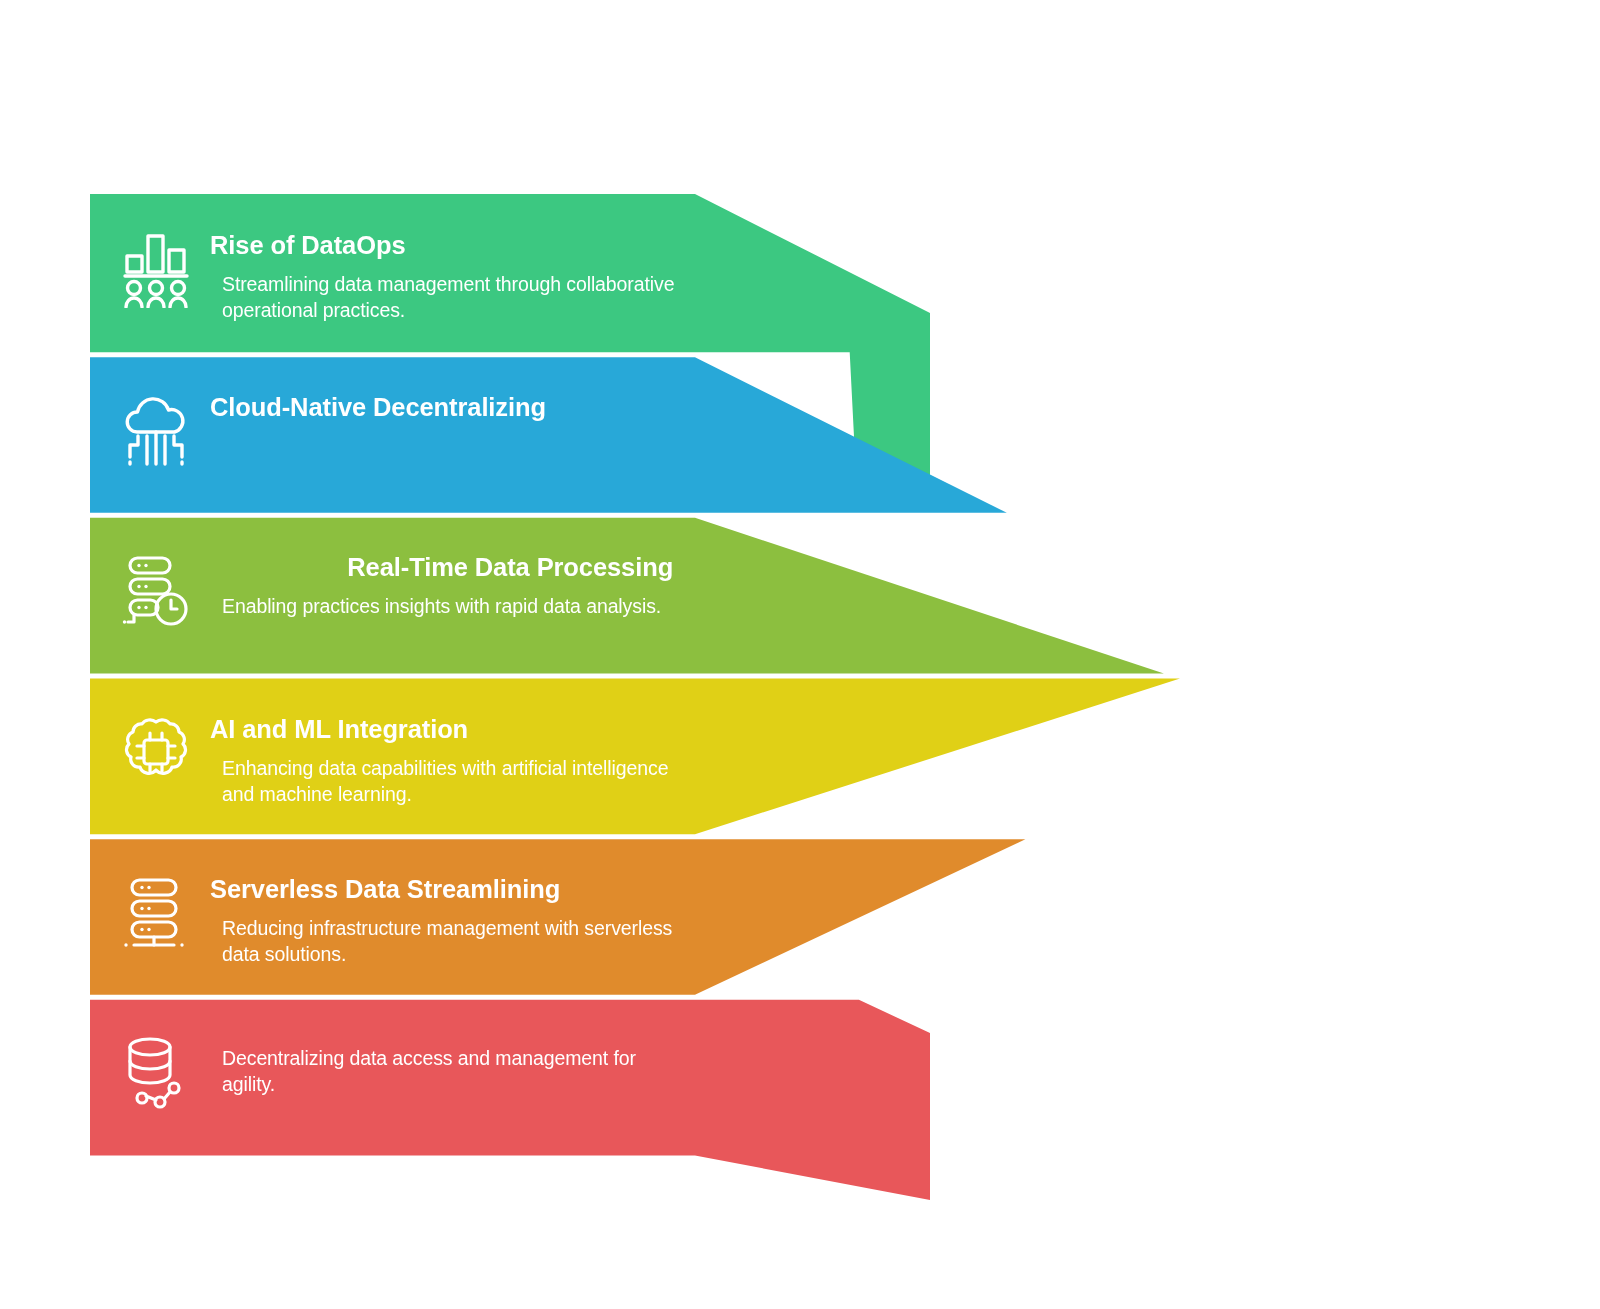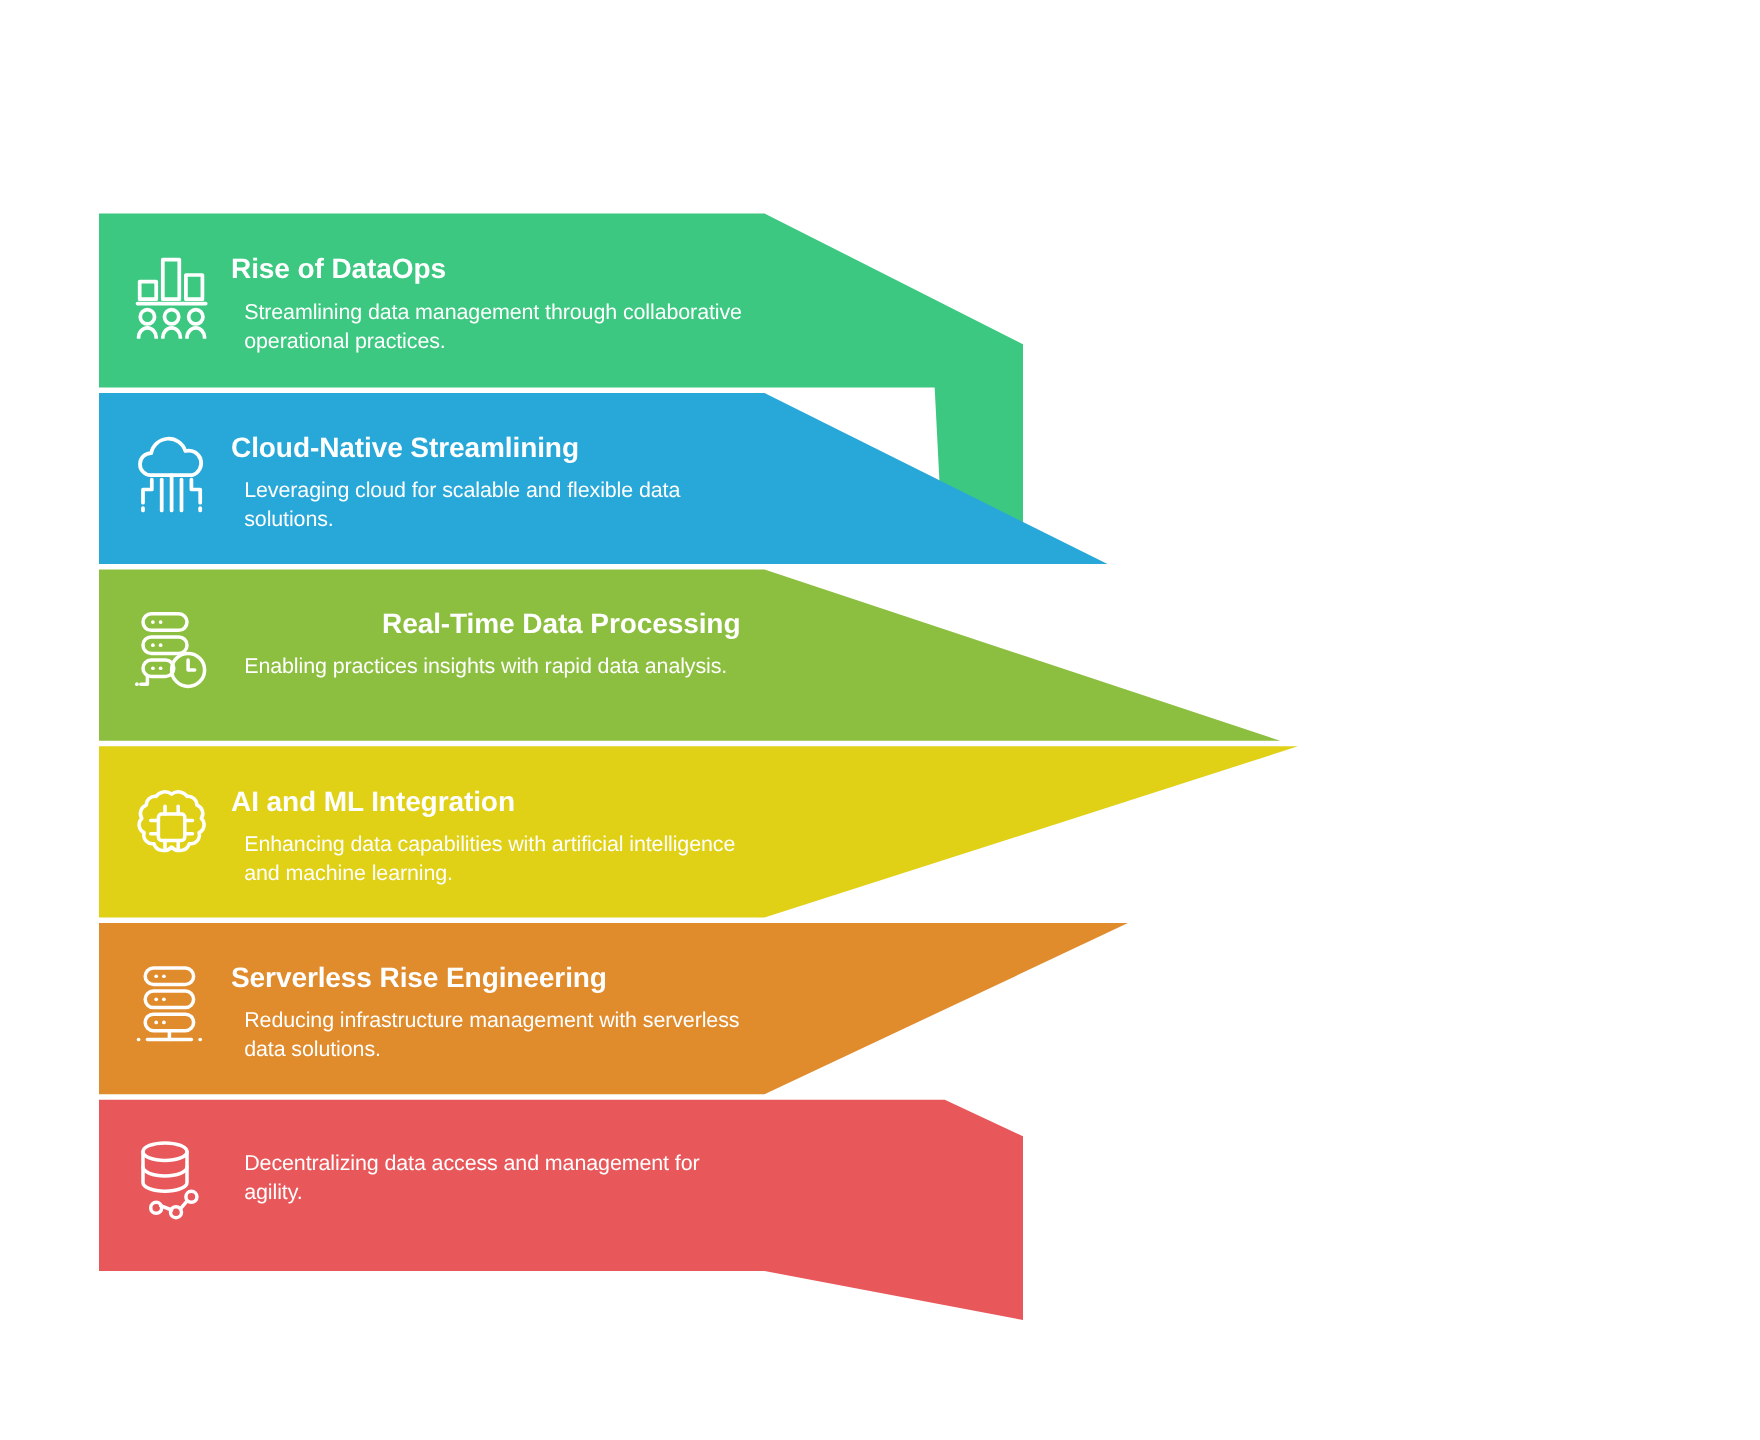--- a/index.html
+++ b/index.html
@@ -141,22 +141,21 @@
         <line x1="33" y1="40" x2="33" y2="72"></line>
         <line x1="24" y1="44" x2="24" y2="72"></line>
         <line x1="42" y1="44" x2="42" y2="72"></line>
         <path d="M15 44 v9 h-8 v12"></path>
         <path d="M51 44 v9 h8 v12"></path>
         <line x1="7" y1="70" x2="7" y2="72"></line>
         <line x1="59" y1="70" x2="59" y2="72"></line>
       </svg>
     </div>
     <div class="band-text">
-      <div class="band-heading">Cloud-Native Streamlining</div>
-      <div class="band-desc">Leveraging cloud for scalable and flexible data solutions.</div>
+      <div class="band-heading">Cloud-Native Decentralizing</div>
     </div>
   </div>
 
   <div class="band-content" style="top:536px;text-align:right;">
     <div class="band-icon">
       <svg width="68" height="76" viewBox="0 0 68 76" fill="none" stroke="#ffffff" stroke-width="3.2" stroke-linecap="round" stroke-linejoin="round">
         <rect x="8" y="6" width="40" height="15" rx="7.5"></rect>
         <rect x="8" y="27" width="40" height="15" rx="7.5"></rect>
         <rect x="8" y="48" width="28" height="15" rx="7.5"></rect>
         <circle cx="17" cy="13.5" r="1.7" fill="#ffffff" stroke="none"></circle>
@@ -212,21 +211,21 @@
         <circle cx="27" cy="34.5" r="1.7" fill="#ffffff" stroke="none"></circle>
         <circle cx="20" cy="55.5" r="1.7" fill="#ffffff" stroke="none"></circle>
         <circle cx="27" cy="55.5" r="1.7" fill="#ffffff" stroke="none"></circle>
         <line x1="32" y1="63" x2="32" y2="71"></line>
         <line x1="12" y1="71" x2="52" y2="71"></line>
         <circle cx="4" cy="71" r="1.7" fill="#ffffff" stroke="none"></circle>
         <circle cx="60" cy="71" r="1.7" fill="#ffffff" stroke="none"></circle>
       </svg>
     </div>
     <div class="band-text">
-      <div class="band-heading">Serverless Rise Engineering</div>
+      <div class="band-heading">Serverless Data Streamlining</div>
       <div class="band-desc">Reducing infrastructure management with serverless data solutions.</div>
     </div>
   </div>
 
   <div class="band-content" style="top:1018px;">
     <div class="band-icon">
       <svg width="68" height="76" viewBox="0 0 68 76" fill="none" stroke="#ffffff" stroke-width="3.2" stroke-linecap="round" stroke-linejoin="round">
         <ellipse cx="28" cy="13" rx="20" ry="8"></ellipse>
         <path d="M8 13 v28 a20 8 0 0 0 40 0 v-28"></path>
         <path d="M8 27 a20 8 0 0 0 40 0"></path>

